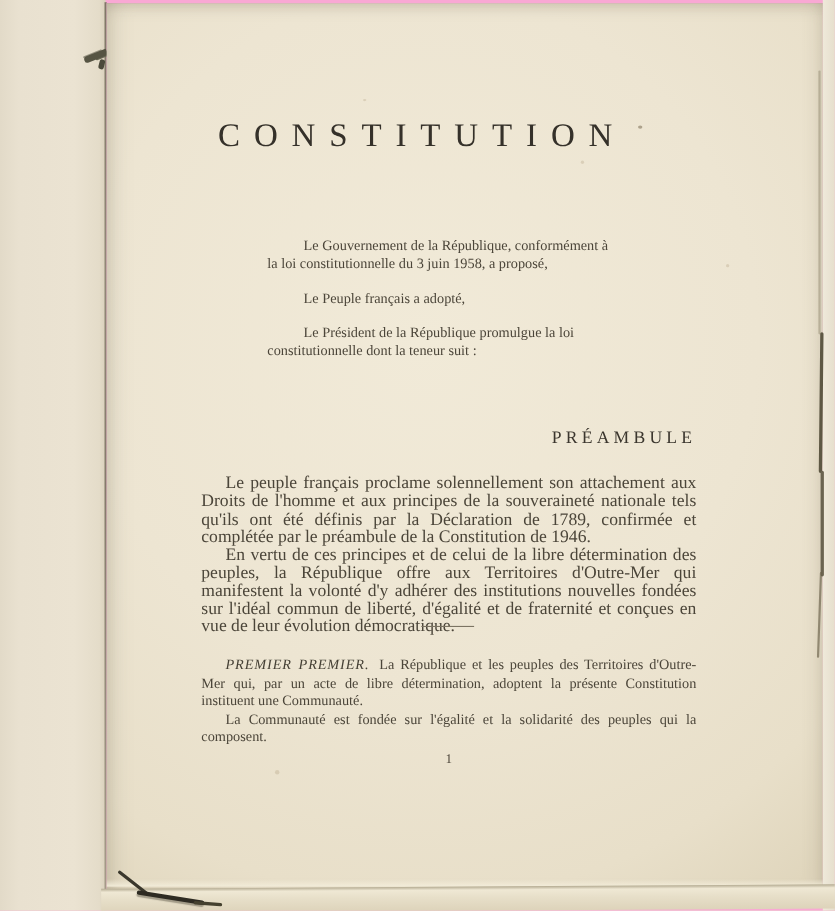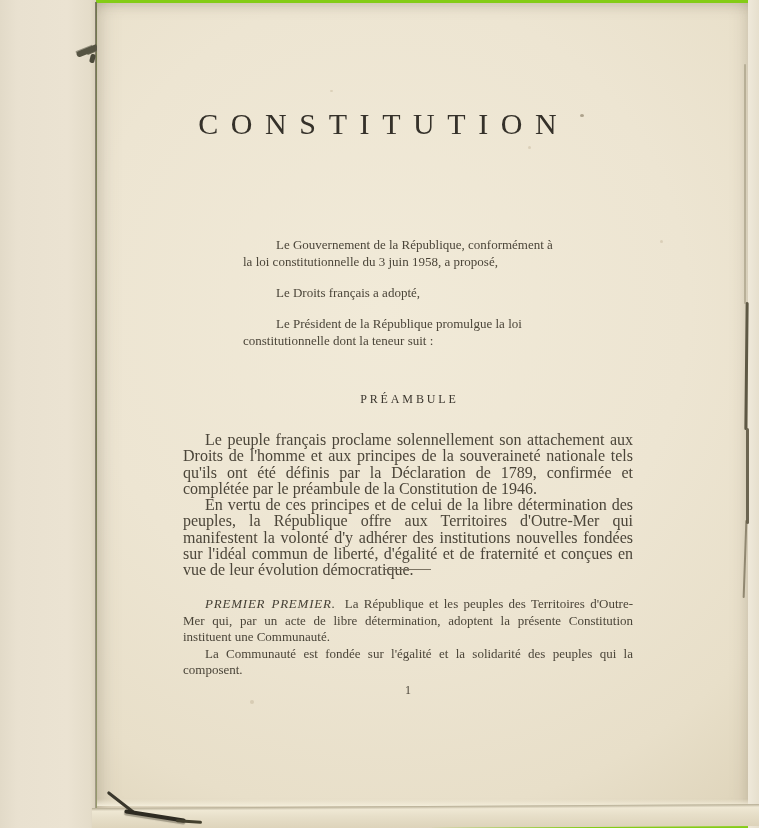--- a/index.html
+++ b/index.html
@@ -5,21 +5,21 @@
   html, body {
     margin: 0; padding: 0;
     width: 759px; height: 828px;
     background: #e9e2d2;
     overflow: hidden;
     font-family: "Liberation Serif", "DejaVu Serif", serif;
   }
   #photo {
     position: relative;
     width: 759px; height: 828px;
-    background: #84cc16;
+    background: #f9a8d4;
   }
   
   .flyleaf {
     position: absolute; left: 0; top: 0; width: 96px; height: 828px;
     background: linear-gradient(90deg, #e2dac8 0%, #e9e1d0 18%, #ebe3d2 70%, #e4dcc9 94%, #d9d0bb 100%);
   }
   
   .spine {
     position: absolute; left: 95px; top: 2px; width: 2px; height: 808px;
     background: linear-gradient(180deg, #6f6958 0%, #837c6a 30%, #746d5c 55%, #8a8371 80%, #9a927e 100%);
@@ -79,29 +79,29 @@
   
   .title {
     position: absolute; left: 0; right: 90px; top: 104px;
     text-align: center;
     font-size: 30px; line-height: 34px;
     letter-spacing: .42em; text-indent: .42em;
     color: #35312a;
     font-weight: 400;
   }
   .intro {
-    position: absolute; left: 146px; top: 233px; width: 318px;
+    position: absolute; left: 146px; top: 211px; width: 318px;
     font-size: 13px; line-height: 17px;
     color: #4b4539;
   }
   .intro p { margin: 0 0 14px 0; text-indent: 33px; }
   .preambule-heading {
     position: absolute; left: 86px; width: 450px; top: 387px;
-    text-align: center;
-    font-size: 12px; line-height: 18px;
+    text-align: right;
+    font-size: 16px; line-height: 18px;
     letter-spacing: .24em; text-indent: .24em;
     color: #3b362e;
   }
   .preamble-block {
     position: absolute; left: 86px; top: 429px; width: 450px;
     font-size: 16px; line-height: 16.3px;
     text-align: justify;
     color: #4b4539;
   }
   .preamble-block p { margin: 0; text-indent: 22px; }
@@ -137,21 +137,21 @@
   <div class="spine"></div>
   <div class="stitch"></div>
   <div class="stitch-knot"></div>
 
   <div class="page">
 
     <div class="title">CONSTITUTION</div>
 
     <div class="intro">
       <p>Le Gouvernement de la République, conformément à la loi constitutionnelle du 3 juin 1958, a proposé,</p>
-      <p>Le Droits français a adopté,</p>
+      <p>Le Peuple français a adopté,</p>
       <p>Le Président de la République promulgue la loi constitutionnelle dont la teneur suit :</p>
     </div>
 
     <div class="preambule-heading">PRÉAMBULE</div>
 
     <div class="preamble-block">
       <p>Le peuple français proclame solennellement son attachement aux Droits de l'homme et aux principes de la souveraineté nationale tels qu'ils ont été définis par la Déclaration de 1789, confirmée et complétée par le préambule de la Constitution de 1946.</p>
       <p>En vertu de ces principes et de celui de la libre détermination des peuples, la République offre aux Territoires d'Outre-Mer qui manifestent la volonté d'y adhérer des institutions nouvelles fondées sur l'idéal commun de liberté, d'égalité et de fraternité et conçues en vue de leur évolution démocratique.</p>
     </div>
 

